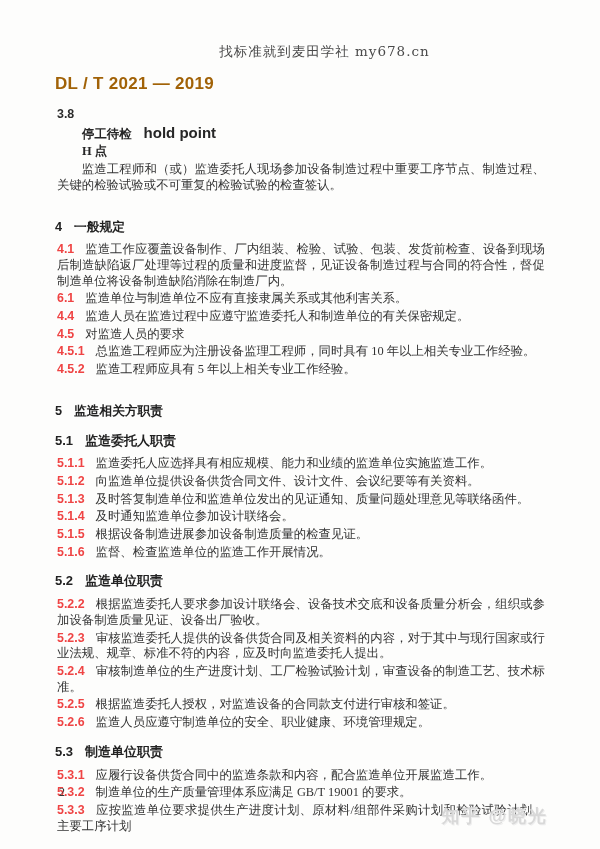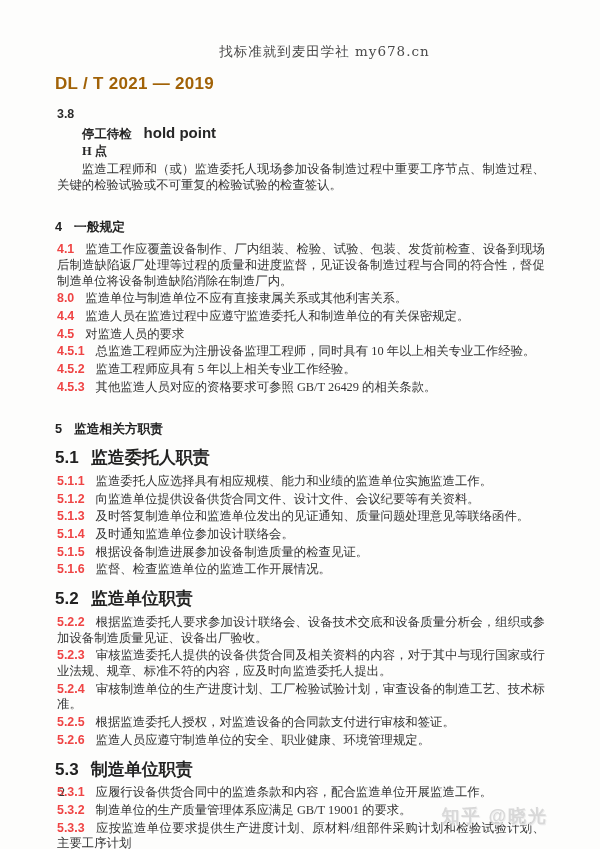--- a/index.html
+++ b/index.html
@@ -60,21 +60,21 @@
     font-size: 12.7px;
   }
   .heading .h-num, .subheading .h-num {
     font-family: "Liberation Sans", sans-serif;
     margin-right: 12px;
   }
   .subheading {
     font-weight: bold;
     color: #222222;
     margin: 13px 0 8px !important;
-    font-size: 17px;
+    font-size: 13px;
   }
   .clause .clause-num {
     font-family: "Liberation Sans", sans-serif;
     font-weight: bold;
     color: #ef4444;
     margin-right: 11px;
     white-space: nowrap;
   }
   .page-number {
     position: absolute;
@@ -99,26 +99,25 @@
 <div class="page">
   <div class="wm-top">找标准就到麦田学社 my678.cn</div>
   <div class="doc-code">DL / T 2021 — 2019</div>
   <div class="content">
       <p class="term-number">3.8</p>
       <p class="term-line"><span class="term-zh">停工待检</span><span class="term-en">hold point</span></p>
       <p class="term-alias">H 点</p>
       <p class="para">监造工程师和（或）监造委托人现场参加设备制造过程中重要工序节点、制造过程、关键的检验试验或不可重复的检验试验的检查签认。</p>
       <p class="heading"><span class="h-num">4</span><span class="h-title">一般规定</span></p>
       <p class="clause"><span class="clause-num">4.1</span><span class="clause-text">监造工作应覆盖设备制作、厂内组装、检验、试验、包装、发货前检查、设备到现场后制造缺陷返厂处理等过程的质量和进度监督，见证设备制造过程与合同的符合性，督促制造单位将设备制造缺陷消除在制造厂内。</span></p>
-      <p class="clause"><span class="clause-num">8.0</span><span class="clause-text">监造单位与制造单位不应有直接隶属关系或其他利害关系。</span></p>
+      <p class="clause"><span class="clause-num">6.1</span><span class="clause-text">监造单位与制造单位不应有直接隶属关系或其他利害关系。</span></p>
       <p class="clause"><span class="clause-num">4.4</span><span class="clause-text">监造人员在监造过程中应遵守监造委托人和制造单位的有关保密规定。</span></p>
       <p class="clause"><span class="clause-num">4.5</span><span class="clause-text">对监造人员的要求</span></p>
       <p class="clause"><span class="clause-num">4.5.1</span><span class="clause-text">总监造工程师应为注册设备监理工程师，同时具有 10 年以上相关专业工作经验。</span></p>
       <p class="clause"><span class="clause-num">4.5.2</span><span class="clause-text">监造工程师应具有 5 年以上相关专业工作经验。</span></p>
-      <p class="clause"><span class="clause-num">4.5.3</span><span class="clause-text">其他监造人员对应的资格要求可参照 GB/T 26429 的相关条款。</span></p>
       <p class="heading"><span class="h-num">5</span><span class="h-title">监造相关方职责</span></p>
       <p class="subheading"><span class="h-num">5.1</span><span class="h-title">监造委托人职责</span></p>
       <p class="clause"><span class="clause-num">5.1.1</span><span class="clause-text">监造委托人应选择具有相应规模、能力和业绩的监造单位实施监造工作。</span></p>
       <p class="clause"><span class="clause-num">5.1.2</span><span class="clause-text">向监造单位提供设备供货合同文件、设计文件、会议纪要等有关资料。</span></p>
       <p class="clause"><span class="clause-num">5.1.3</span><span class="clause-text">及时答复制造单位和监造单位发出的见证通知、质量问题处理意见等联络函件。</span></p>
       <p class="clause"><span class="clause-num">5.1.4</span><span class="clause-text">及时通知监造单位参加设计联络会。</span></p>
       <p class="clause"><span class="clause-num">5.1.5</span><span class="clause-text">根据设备制造进展参加设备制造质量的检查见证。</span></p>
       <p class="clause"><span class="clause-num">5.1.6</span><span class="clause-text">监督、检查监造单位的监造工作开展情况。</span></p>
       <p class="subheading"><span class="h-num">5.2</span><span class="h-title">监造单位职责</span></p>
       <p class="clause"><span class="clause-num">5.2.2</span><span class="clause-text">根据监造委托人要求参加设计联络会、设备技术交底和设备质量分析会，组织或参加设备制造质量见证、设备出厂验收。</span></p>

